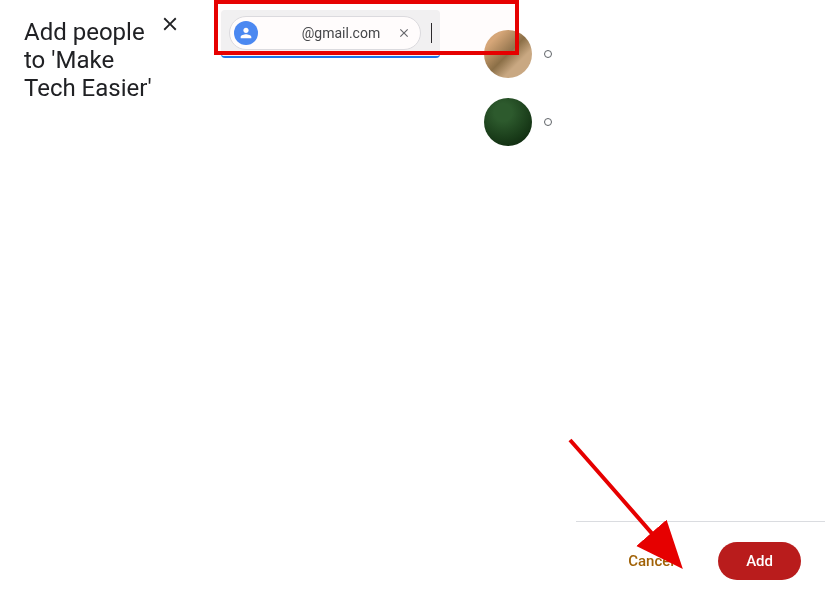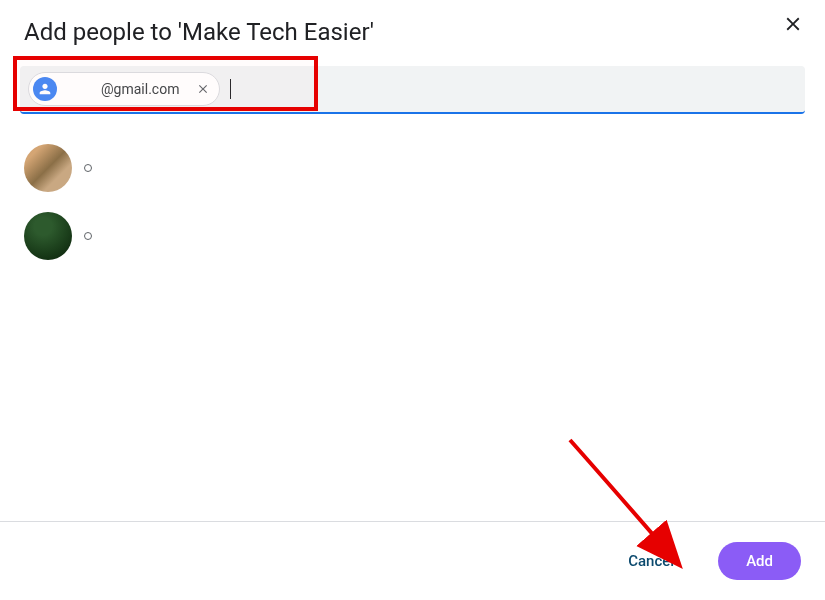--- a/index.html
+++ b/index.html
@@ -12,21 +12,21 @@
       width: 825px;
       height: 600px;
       background: #fff;
       position: relative;
       overflow: hidden;
     }
     .modal {
       width: 100%;
       height: 100%;
       display: flex;
-      flex-direction: column;
+      flex-direction: row;
     }
     .header {
       display: flex;
       justify-content: space-between;
       align-items: flex-start;
       padding: 18px 24px 10px 24px;
     }
     .title {
       font-size: 24px;
       font-weight: 400;
@@ -160,24 +160,24 @@
       border: none;
       cursor: pointer;
       font-size: 15px;
       font-weight: 500;
       padding: 10px 28px;
       border-radius: 22px;
       font-family: inherit;
     }
     .btn-text {
       background: transparent;
-      color: #0c4a6e;
+      color: #a16207;
     }
     .btn-filled {
-      background: #8b5cf6;
+      background: #b91c1c;
       color: #fff;
     }
     .arrow-annotation {
       position: absolute;
       pointer-events: none;
       z-index: 5;
     }
   </style>
 </head>
 <body>

